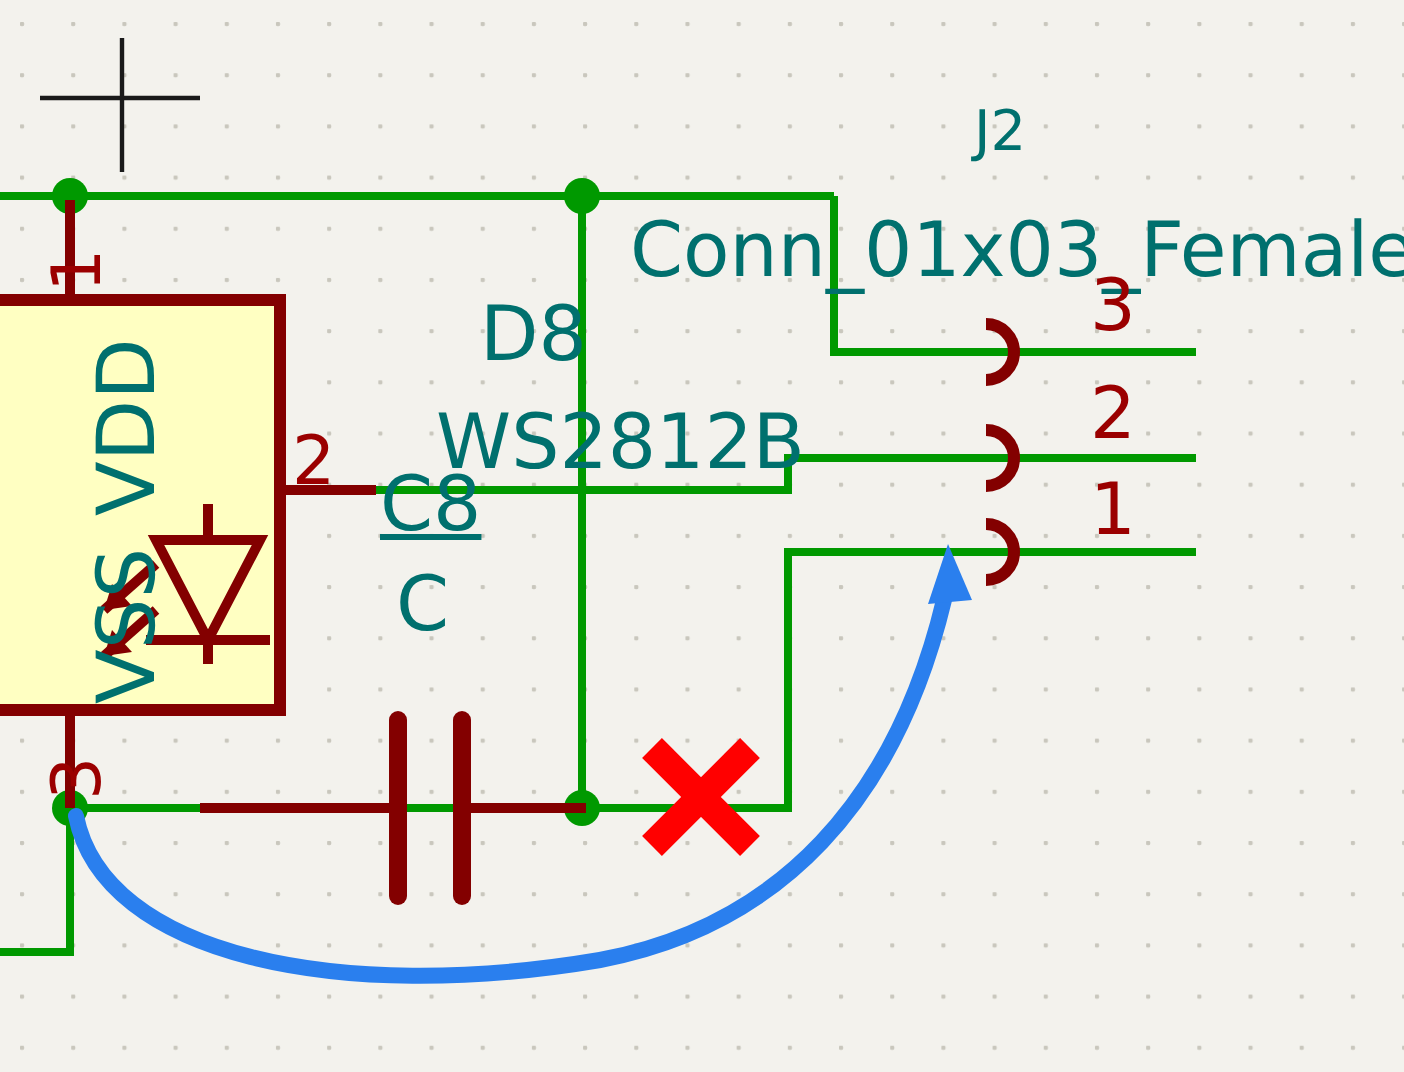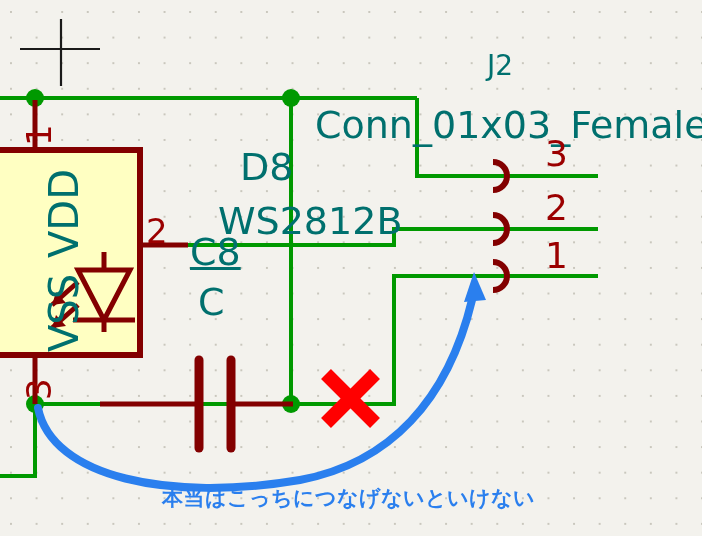--- a/index.html
+++ b/index.html
@@ -168,15 +168,14 @@
   <div class="txt lbl-teal" style="left:487px; top:52px; font-size:28px;">J2</div>
 
   <div class="txt lbl-teal" style="left:315px; top:106px; font-size:38px;">Conn_01x03_Female</div>
 
   <div class="txt lbl-red" style="left:545px; top:136px; font-size:36px;">3</div>
 
   <div class="txt lbl-red" style="left:545px; top:190px; font-size:36px;">2</div>
 
   <div class="txt lbl-red" style="left:545px; top:238px; font-size:36px;">1</div>
 
-  <div class="txt lbl-blue annot-note" style="left:162px; top:488px; font-size:21px;">本当はこっちにつなげないといけない</div>
 
 </div>
 
 </body></html>

